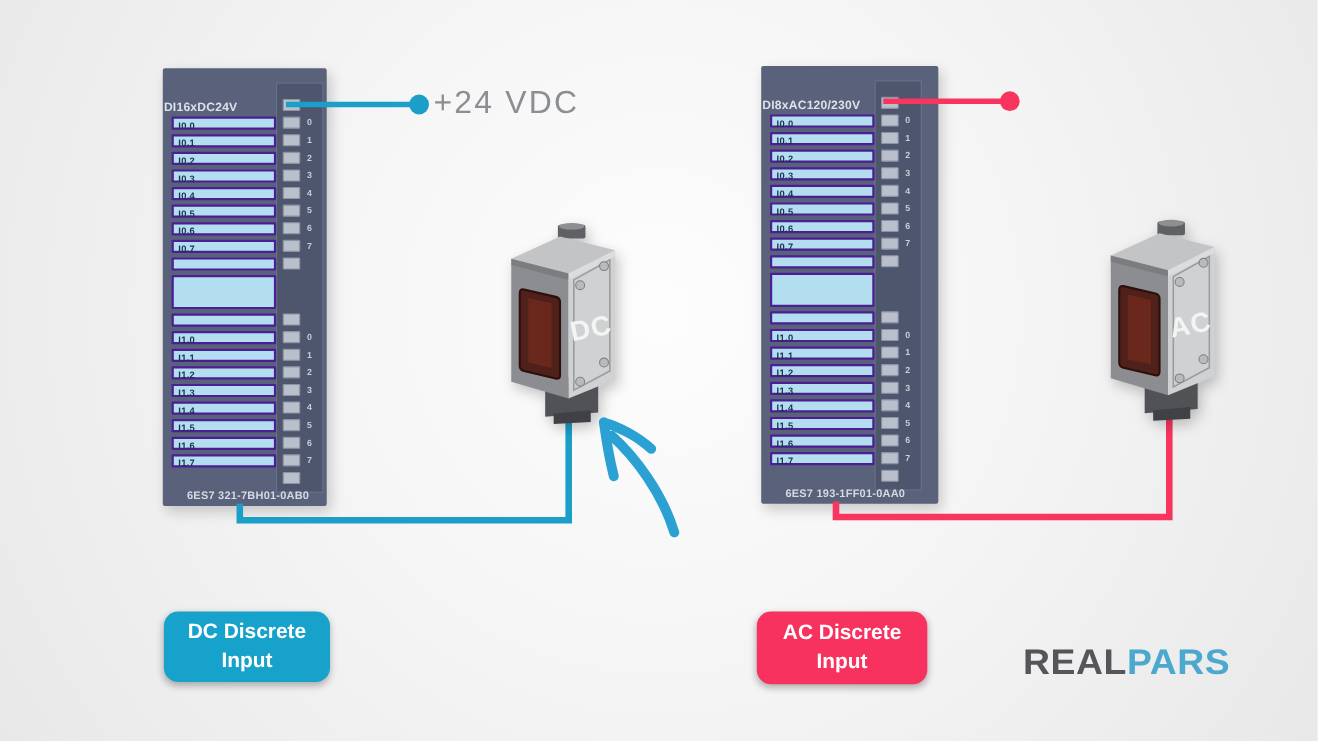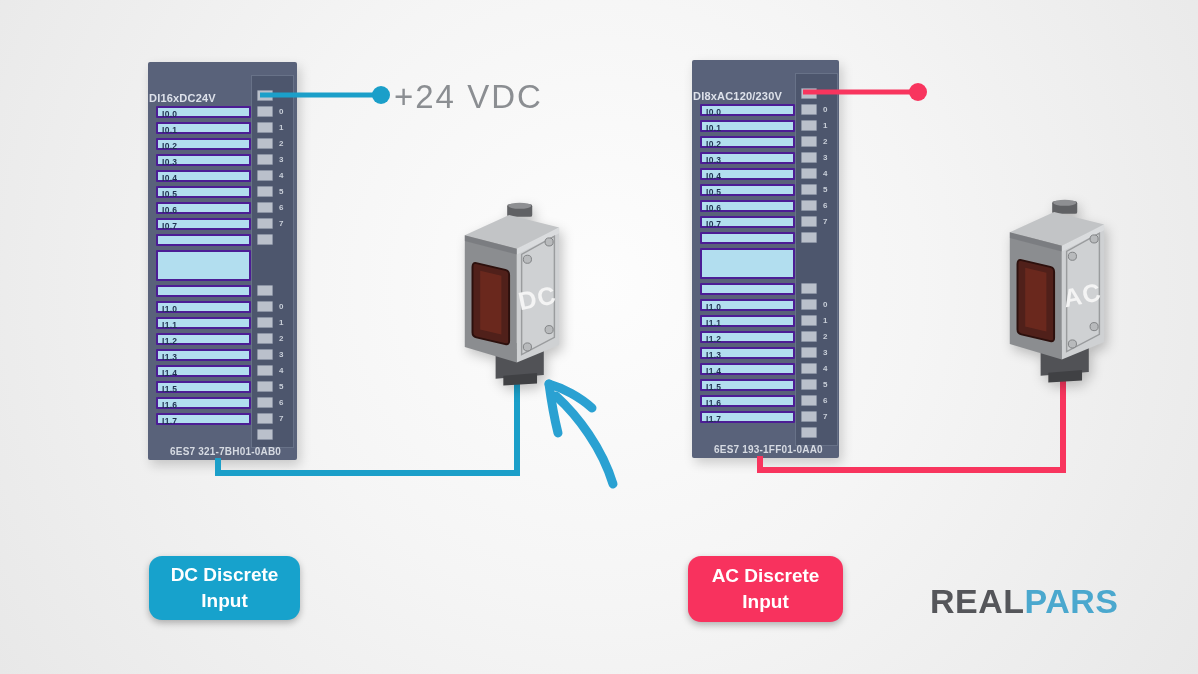--- a/index.html
+++ b/index.html
@@ -4,21 +4,21 @@
 <style>
   html,body{margin:0;padding:0;}
   body{width:1198px;height:674px;overflow:hidden;font-family:"Liberation Sans",sans-serif;}
   .stage{position:relative;width:1198px;height:674px;
     background:radial-gradient(circle at 50% 42%, #fdfdfd 0%, #f5f5f5 45%, #e8e8e8 100%);}
   svg{display:block;}
 
   
   .module{position:absolute;width:149px;height:398px;background:var(--module-body,#59627a);
     border-radius:2px;box-shadow:3px 5px 12px rgba(0,0,0,0.18);z-index:2;}
-  .module.right{width:147px;}
+  .module.right{width:161px;}
   .mod-header{position:absolute;top:5px;left:1px;font-size:11px;font-weight:bold;
     color:#dde1ea;letter-spacing:0.2px;white-space:nowrap;margin-top:25px;}
   .led-panel{position:absolute;left:103px;top:13px;width:43px;height:373px;
     background:rgba(18,26,44,0.16);border:1px solid rgba(170,180,200,0.30);box-sizing:border-box;}
   .rows{position:absolute;top:28px;left:0;right:0;display:flex;flex-direction:column;gap:4px;z-index:2;}
   .row{position:relative;height:12px;flex:0 0 auto;}
   .row.tall{height:31px;}
   .chan-box{position:absolute;left:8px;top:0;width:95px;height:12px;box-sizing:border-box;
     background:var(--channel-box-fill,#b2deef);border:2px solid #4c1d95;border-radius:1px;}
   .chan-box.tallbox{height:31px;}
@@ -28,21 +28,21 @@
     background:#bac0cb;border:1px solid #8b93a4;border-radius:1px;}
   .led-num{position:absolute;left:131px;top:1px;font-size:8px;font-weight:bold;color:#c9cfd9;}
   .part-num{position:absolute;bottom:3px;left:6px;font-size:10px;font-weight:bold;
     color:#d6dae2;letter-spacing:0.2px;white-space:nowrap;margin-left:16px;}
 
   
   .overlay{position:absolute;left:0;top:0;z-index:3;pointer-events:none;}
   .overlay.top{z-index:5;}
 
   
-  .power-label{position:absolute;font-size:33px;letter-spacing:2px;
+  .power-label{position:absolute;font-size:29px;letter-spacing:2px;
     color:var(--label-text,#8b8e92);white-space:nowrap;z-index:5;}
 
   
   .sensor{position:absolute;width:106px;height:186px;z-index:4;
     filter:drop-shadow(3px 5px 6px rgba(0,0,0,0.22));}
 
   
   .caption{position:absolute;display:flex;align-items:center;justify-content:center;
     text-align:center;color:#fff;font-size:19px;font-weight:bold;line-height:1.35;
     border-radius:13px;padding:0 12px;box-sizing:border-box;z-index:5;

